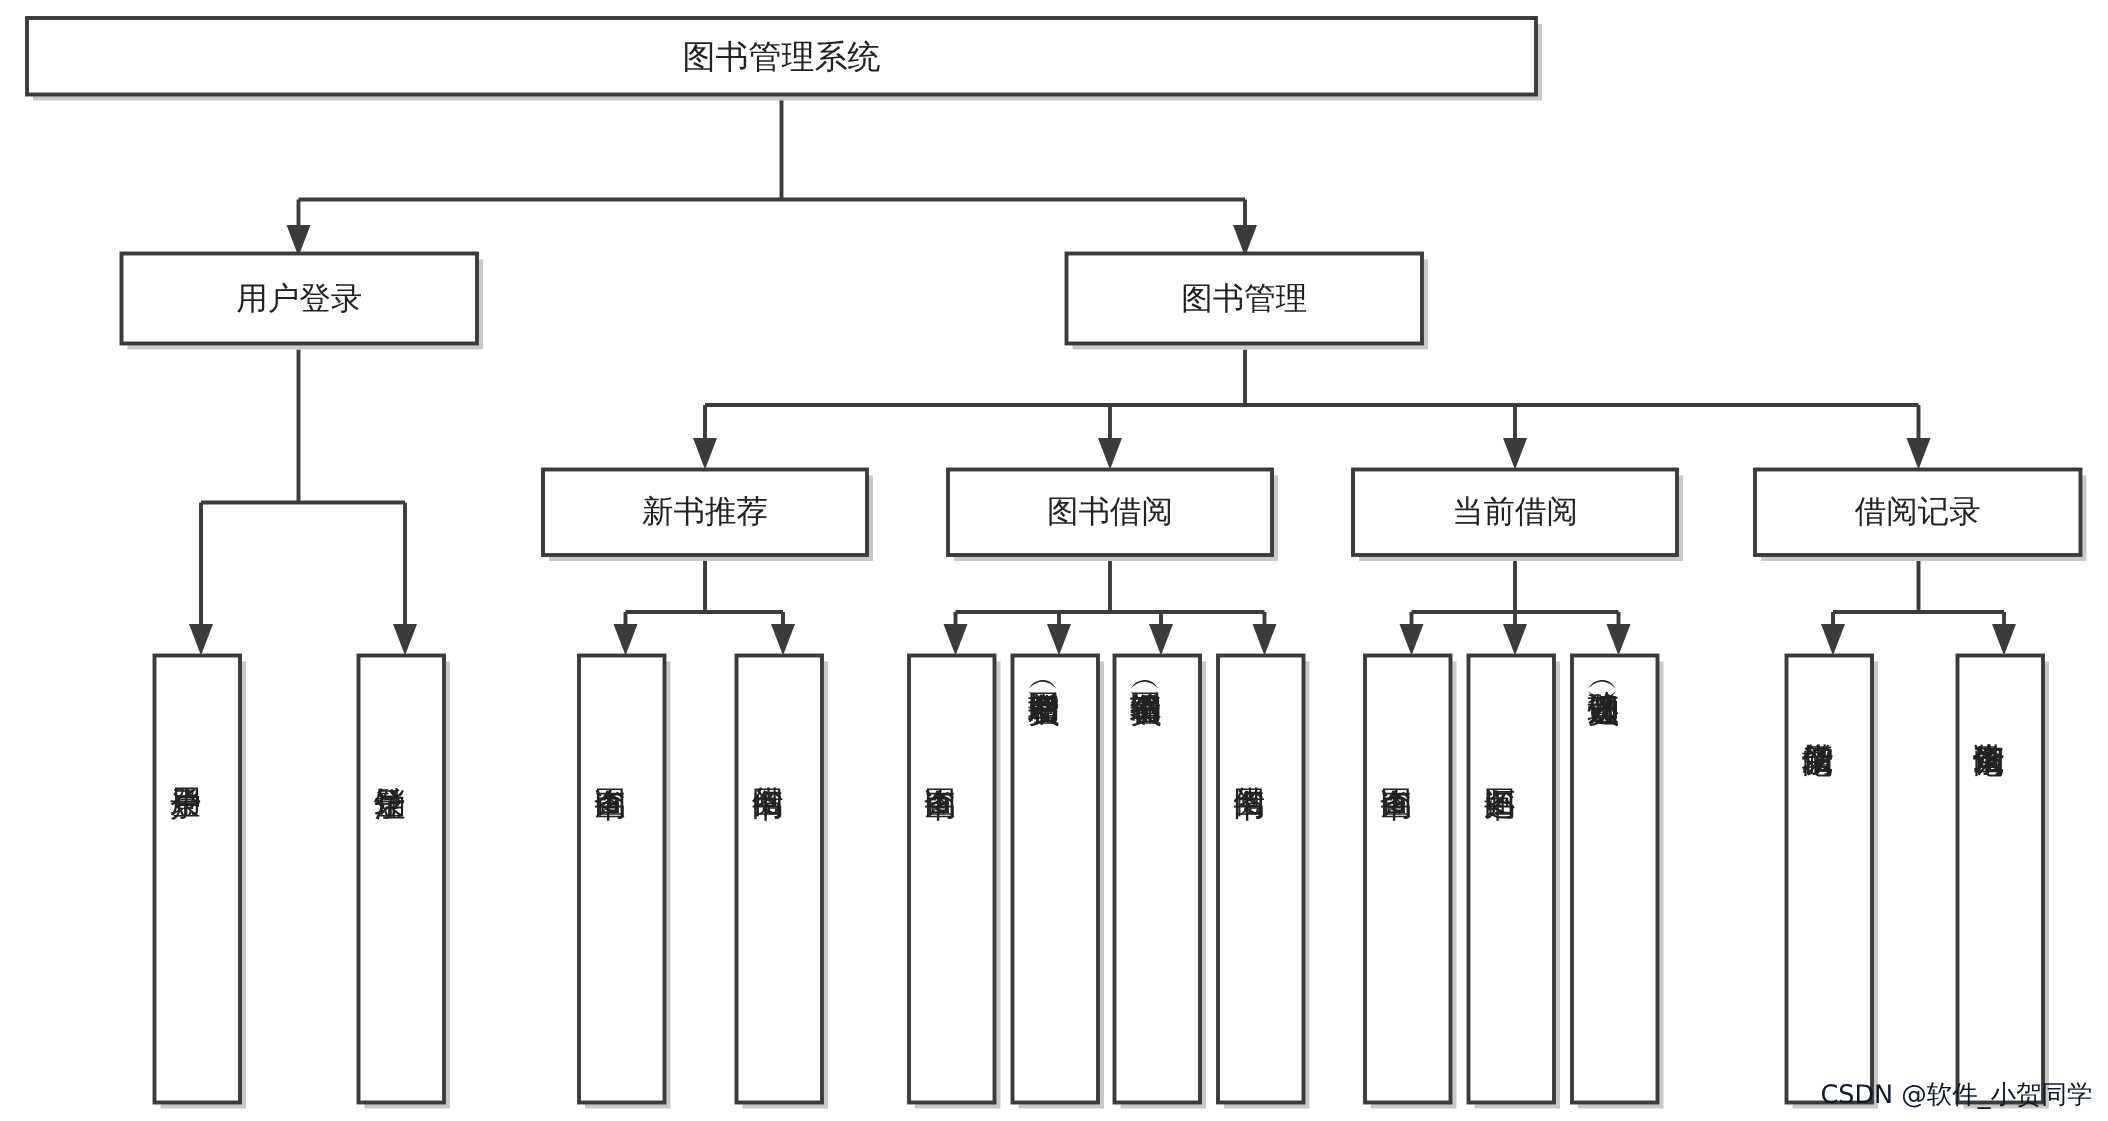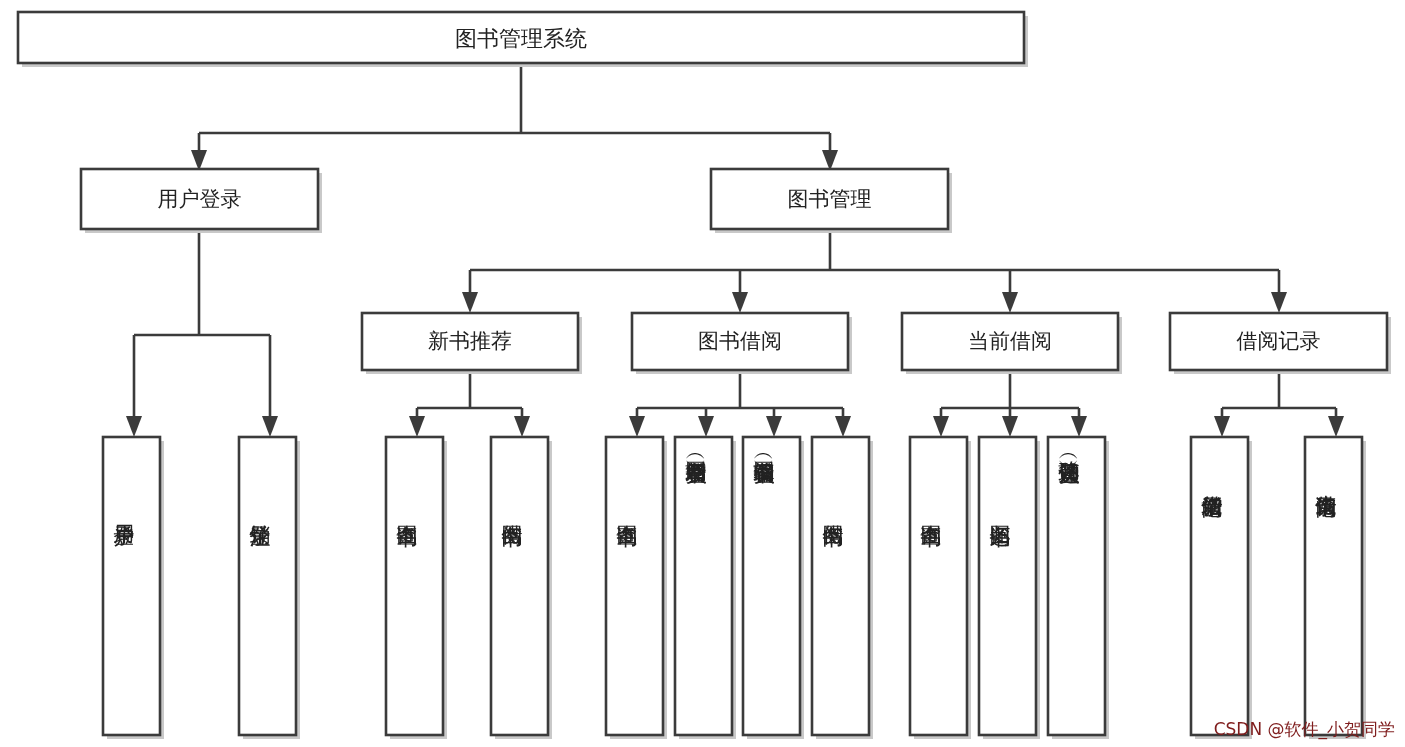--- a/index.html
+++ b/index.html
@@ -70,21 +70,21 @@
     letter-spacing: 0.5px;
     text-align: left;
     pointer-events: none;
   }
   .watermark {
     position: absolute;
     right: 10px;
     bottom: 6px;
     font-family: "DejaVu Sans", "Liberation Sans", sans-serif;
     font-size: 17px;
-    color: #7f1d1d;
+    color: #0f172a;
     white-space: nowrap;
     pointer-events: none;
   }
 </style>
 </head>
 <body>
 
 <div id="diagram-root">
 
   <svg id="tree-svg" viewBox="0 0 1405 747">

